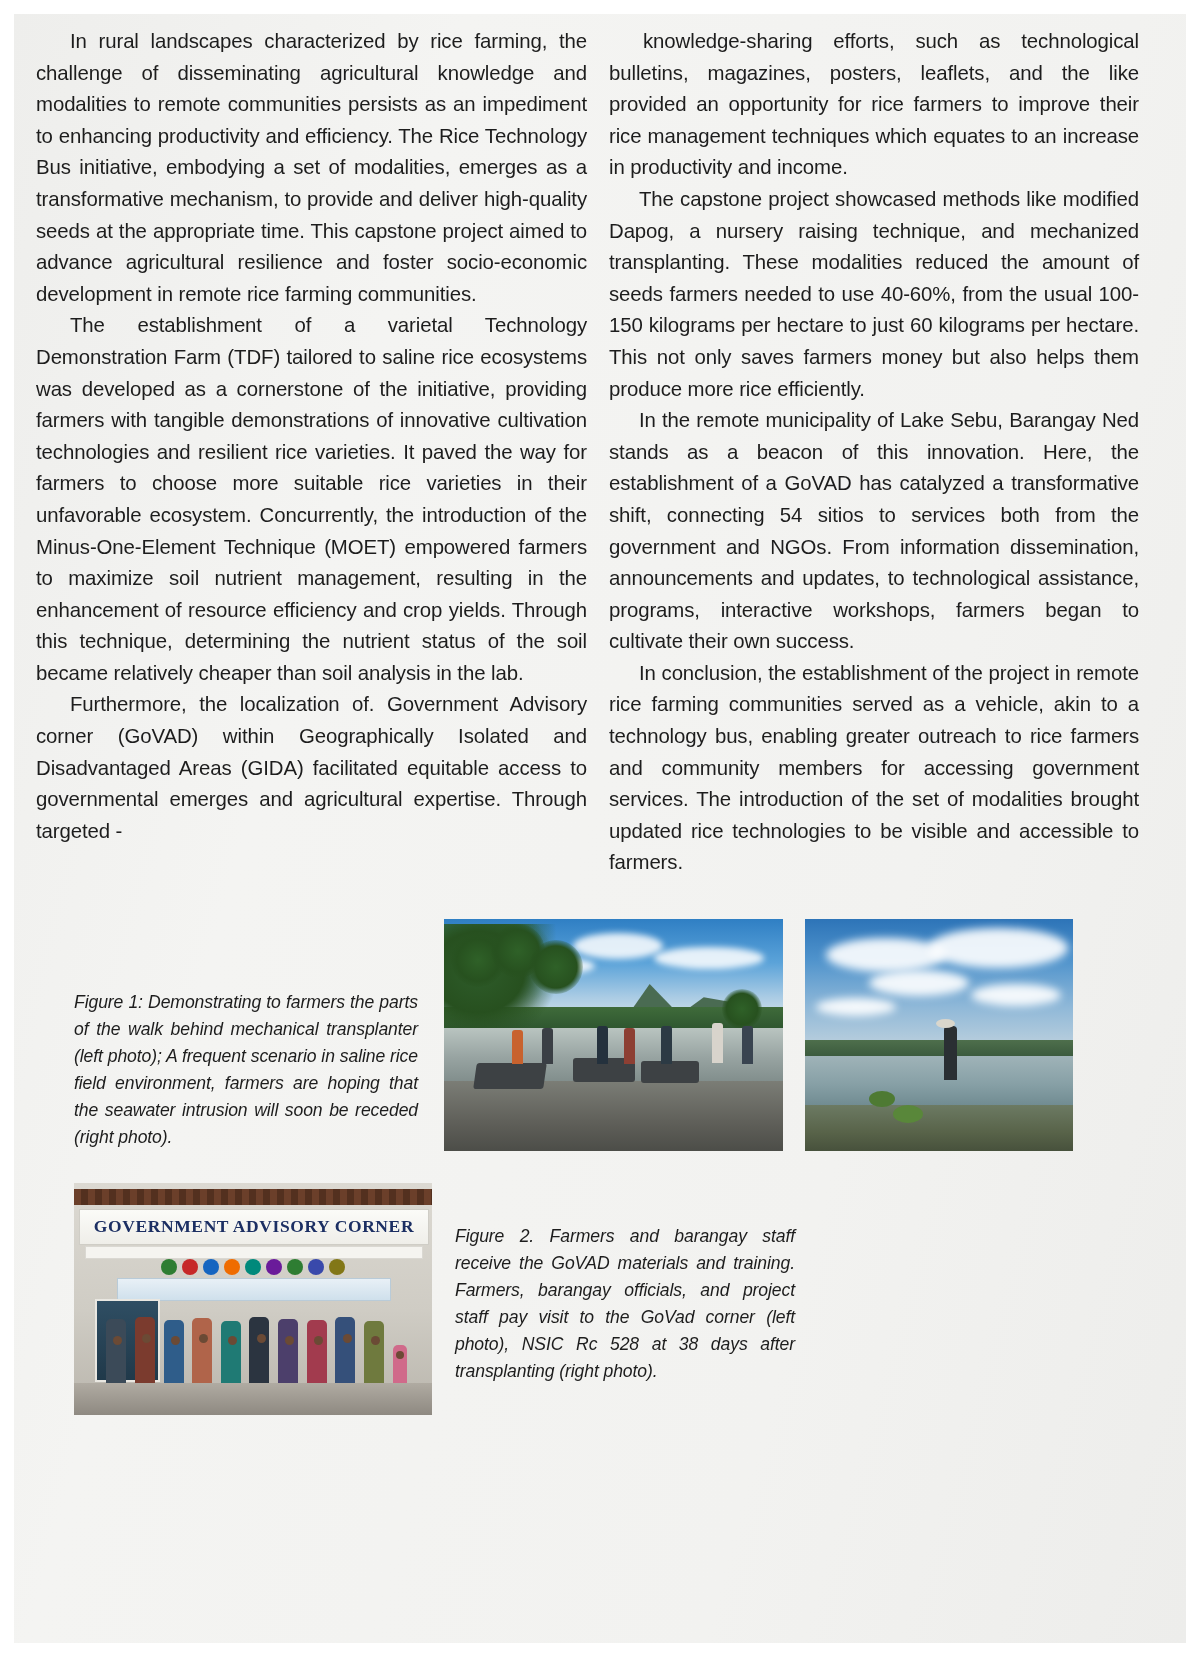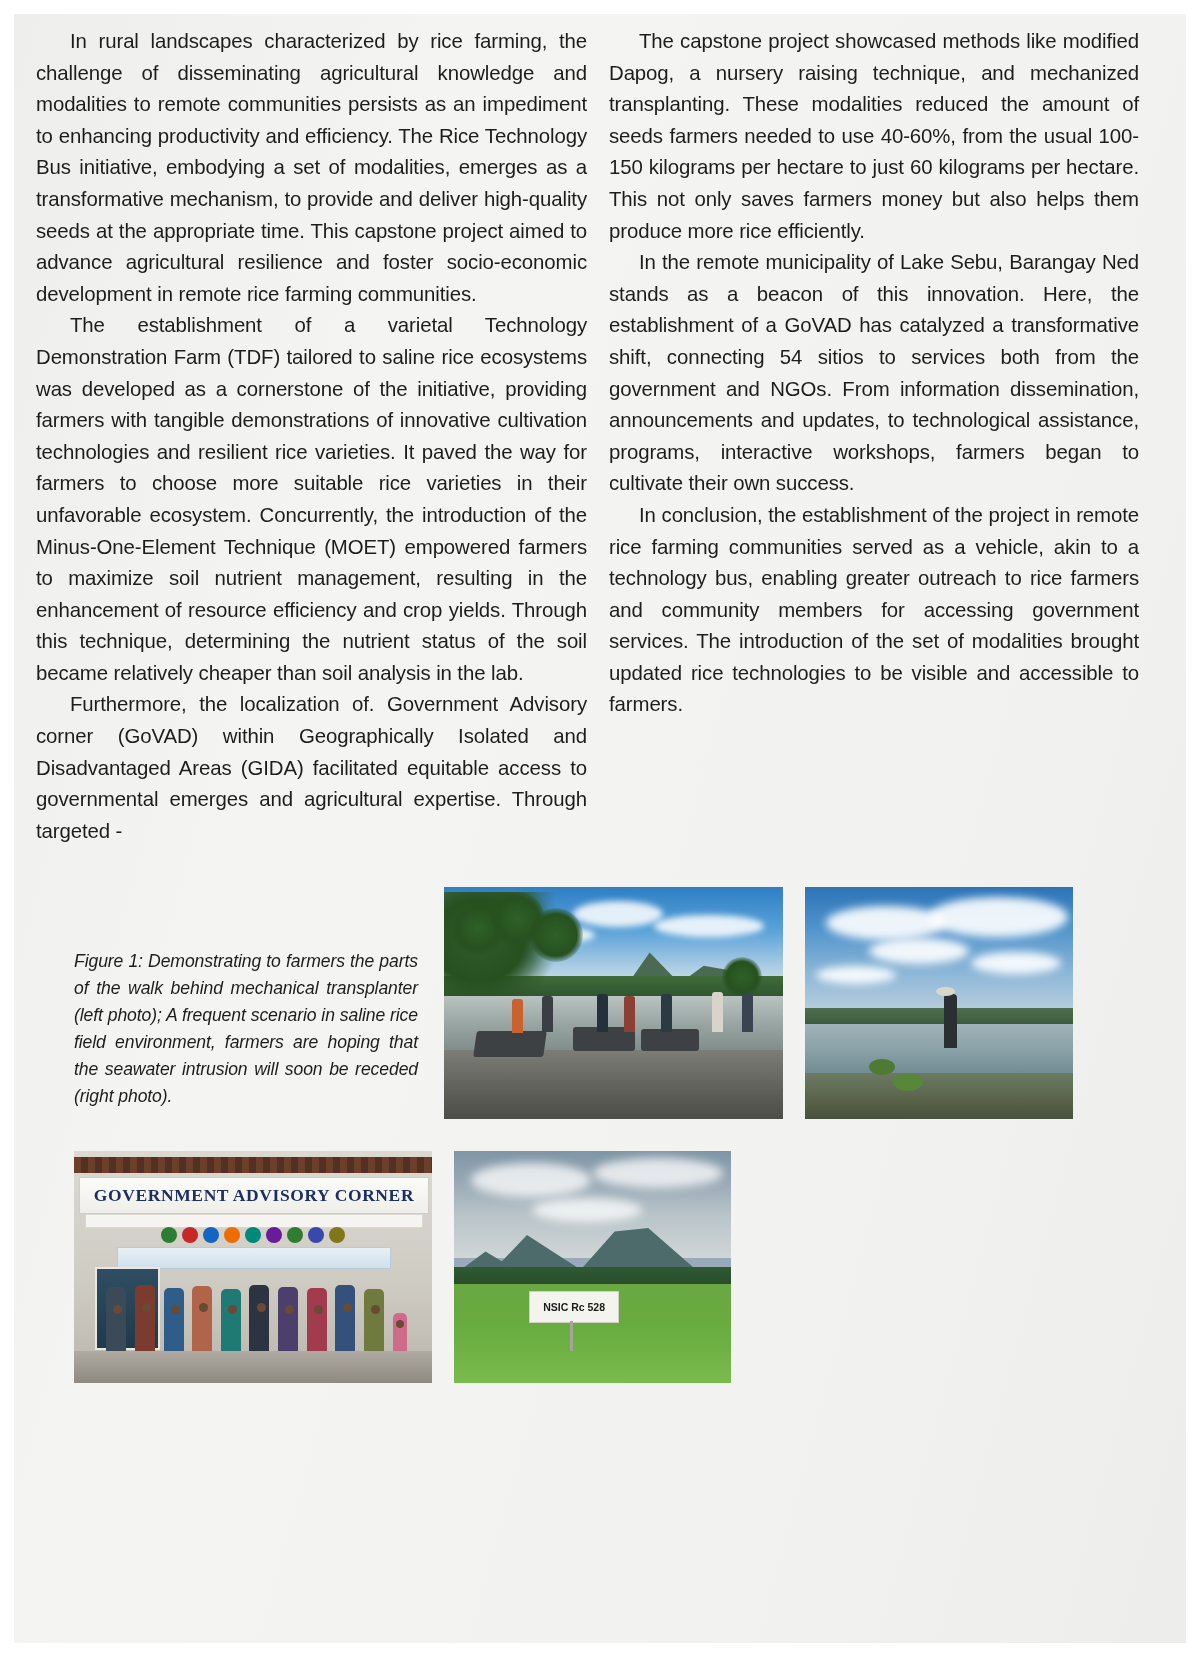--- a/index.html
+++ b/index.html
@@ -49,21 +49,21 @@
     text-align: justify;
     text-indent: 34px;
     letter-spacing: -0.1px;
     word-spacing: 0px;
     -webkit-font-smoothing: antialiased;
   }
   p.body.tight { text-indent: 30px; }
   
   .fig1-row {
     display: flex;
-    align-items: center;
+    align-items: flex-end;
     margin-top: 40px;
     padding-left: 38px;
     gap: 8px;
   }
   .cap {
     font-size: 17.6px;
     line-height: 27px;
     font-style: italic;
     color: #1d1d1d;
     text-align: justify;
@@ -185,20 +185,21 @@
 
     <div class="columns">
 
       <div class="col left">
         <p class="body">In rural landscapes characterized by rice farming, the challenge of disseminating agricultural knowledge and modalities to remote communities persists as an impediment to enhancing productivity and efficiency. The Rice Technology Bus initiative, embodying a set of modalities, emerges as a transformative mechanism, to provide and deliver high-quality seeds at the appropriate time. This capstone project aimed to advance agricultural resilience and foster socio-economic development in remote rice farming communities.</p>
         <p class="body">The establishment of a varietal Technology Demonstration Farm (TDF) tailored to saline rice ecosystems was developed as a cornerstone of the initiative, providing farmers with tangible demonstrations of innovative cultivation technologies and resilient rice varieties. It paved the way for farmers to choose more suitable rice varieties in their unfavorable ecosystem. Concurrently, the introduction of the Minus-One-Element Technique (MOET) empowered farmers to maximize soil nutrient management, resulting in the enhancement of resource efficiency and crop yields. Through this technique, determining the nutrient status of the soil became relatively cheaper than soil analysis in the lab.</p>
         <p class="body">Furthermore, the localization of. Government Advisory corner (GoVAD) within Geographically Isolated and Disadvantaged Areas (GIDA) facilitated equitable access to governmental emerges and agricultural expertise.   Through targeted -</p>
       </div>
 
       <div class="col right">
+        <p class="body">knowledge-sharing efforts, such as technological bulletins, magazines, posters, leaflets, and the like provided an opportunity for rice farmers to improve their rice management techniques which equates to an increase in productivity and income.</p>
         <p class="body tight">The capstone project showcased methods like modified Dapog, a nursery raising technique, and mechanized transplanting. These modalities reduced the amount of seeds farmers needed to use 40-60%, from the usual 100-150 kilograms per hectare to just 60 kilograms per hectare. This not only saves farmers money but also helps them produce more rice efficiently.</p>
         <p class="body tight">In the remote municipality of Lake Sebu, Barangay Ned stands as a beacon of this innovation. Here, the establishment of a GoVAD has catalyzed a transformative shift, connecting 54 sitios to services both from the government and NGOs. From information dissemination, announcements and updates, to technological assistance, programs, interactive workshops, farmers began to cultivate their own success.</p>
         <p class="body tight">In conclusion, the establishment of the project in remote rice farming communities served as a vehicle, akin to a technology bus, enabling greater outreach to rice farmers and community members for accessing government services. The introduction of the set of modalities brought updated rice technologies to be visible and accessible to farmers.</p>
       </div>
 
     </div>
 
     <div class="fig1-row">
 
       <div class="fig1-cap cap">Figure 1: Demonstrating to farmers the parts of the walk behind mechanical transplanter (left photo); A frequent scenario in saline rice field environment, farmers are hoping that the seawater intrusion will soon be receded (right photo).</div>
@@ -293,34 +294,20 @@
           <div class="pc-p" style="left:65%;width:20px;height:63px;background:#a23b4e;"></div>
           <div class="pc-head" style="left:67%;bottom:30%;"></div>
           <div class="pc-p" style="left:73%;width:20px;height:66px;background:#35507a;"></div>
           <div class="pc-head" style="left:75%;bottom:31%;"></div>
           <div class="pc-p" style="left:81%;width:20px;height:62px;background:#6f7a3e;"></div>
           <div class="pc-head" style="left:83%;bottom:30%;"></div>
           <div class="pc-p" style="left:89%;width:14px;height:38px;background:#d06a8a;"></div>
           <div class="pc-head" style="left:90%;bottom:24%;width:8px;height:8px;"></div>
         </div>
 
-        <div class="ph ph-d">
-          <div class="pd-sky"></div>
-          <div class="pd-cloud" style="left:6%;top:5%;width:120px;height:34px;"></div>
-          <div class="pd-cloud" style="left:50%;top:3%;width:130px;height:30px;"></div>
-          <div class="pd-cloud" style="left:28%;top:20%;width:110px;height:24px;"></div>
-          <div class="pd-mtn" style="left:14%;top:36%;width:90px;height:36px;clip-path:polygon(0% 100%,38% 0%,100% 100%);"></div>
-          <div class="pd-mtn" style="left:45%;top:33%;width:120px;height:44px;clip-path:polygon(0% 100%,30% 8%,58% 0%,100% 100%);"></div>
-          <div class="pd-mtn" style="left:0%;top:42%;width:70px;height:26px;clip-path:polygon(0% 100%,45% 10%,100% 100%);"></div>
-          <div class="pd-treeline"></div>
-          <div class="pd-field"></div>
-          <div class="pd-sign">
-            <span>NSIC Rc 528</span>
-          </div>
-          <div class="pd-post"></div>
-        </div>
 
       </div>
 
+      <div class="fig2-cap cap">Figure 2. Farmers and barangay staff receive the GoVAD materials and training. Farmers, barangay officials, and project staff pay visit to the GoVad corner (left photo), NSIC Rc 528 at 38 days after transplanting (right photo).</div>
     </div>
 
   </div>
 </div>
 
 </body></html>

